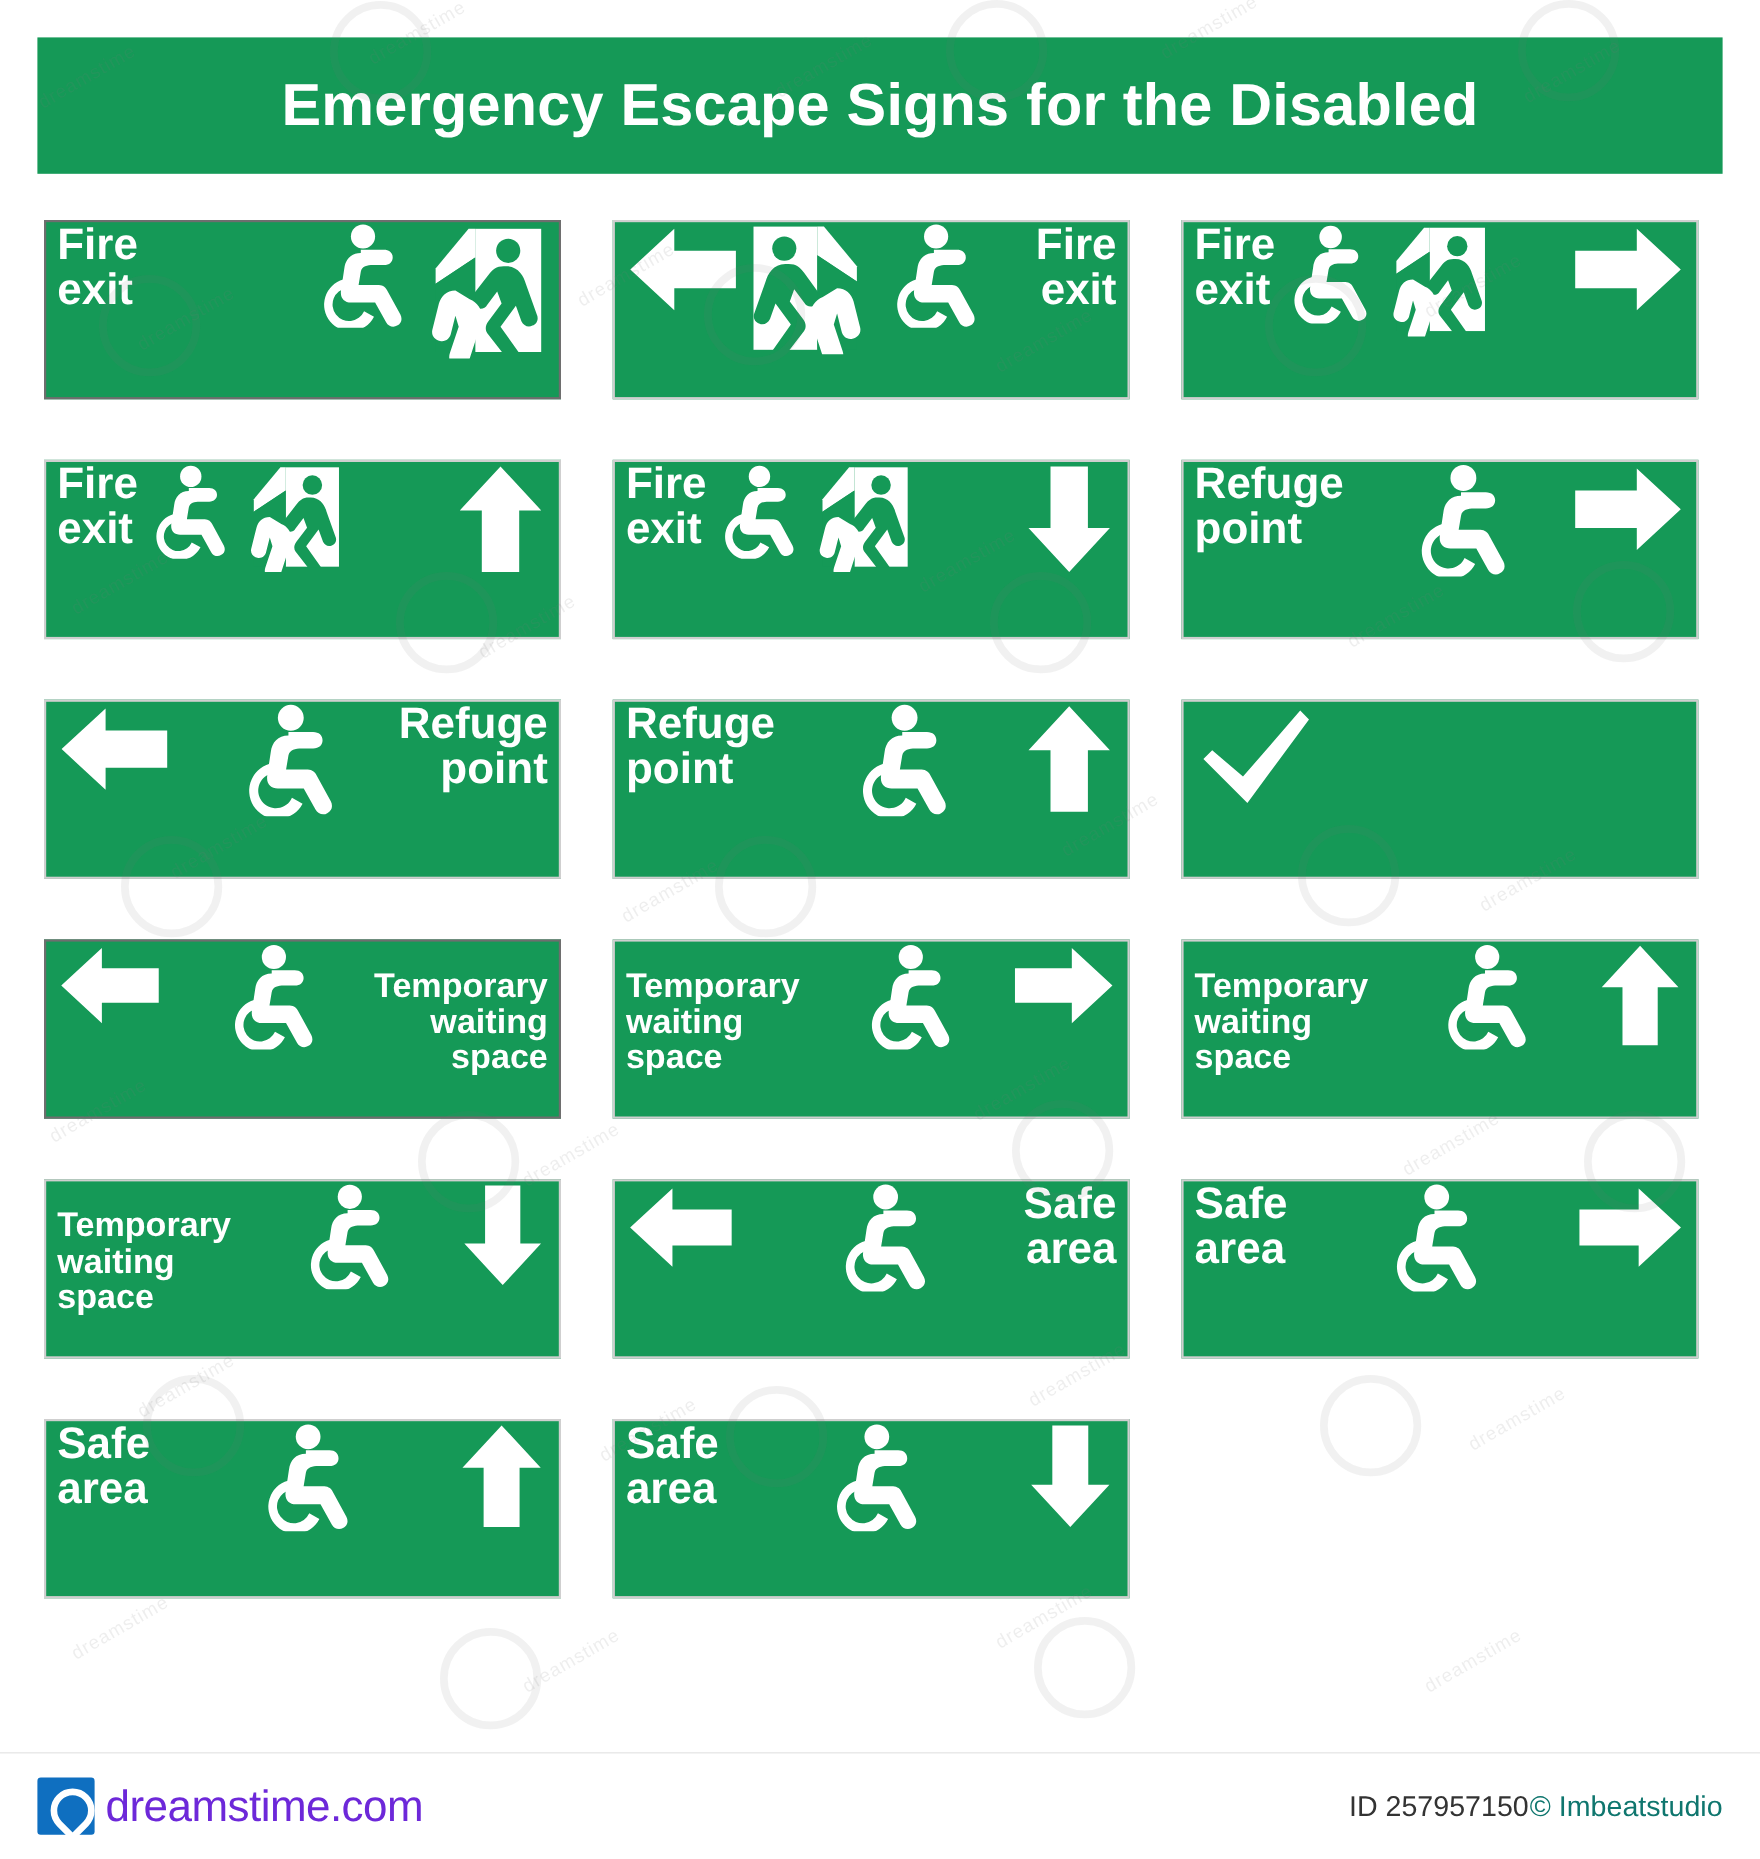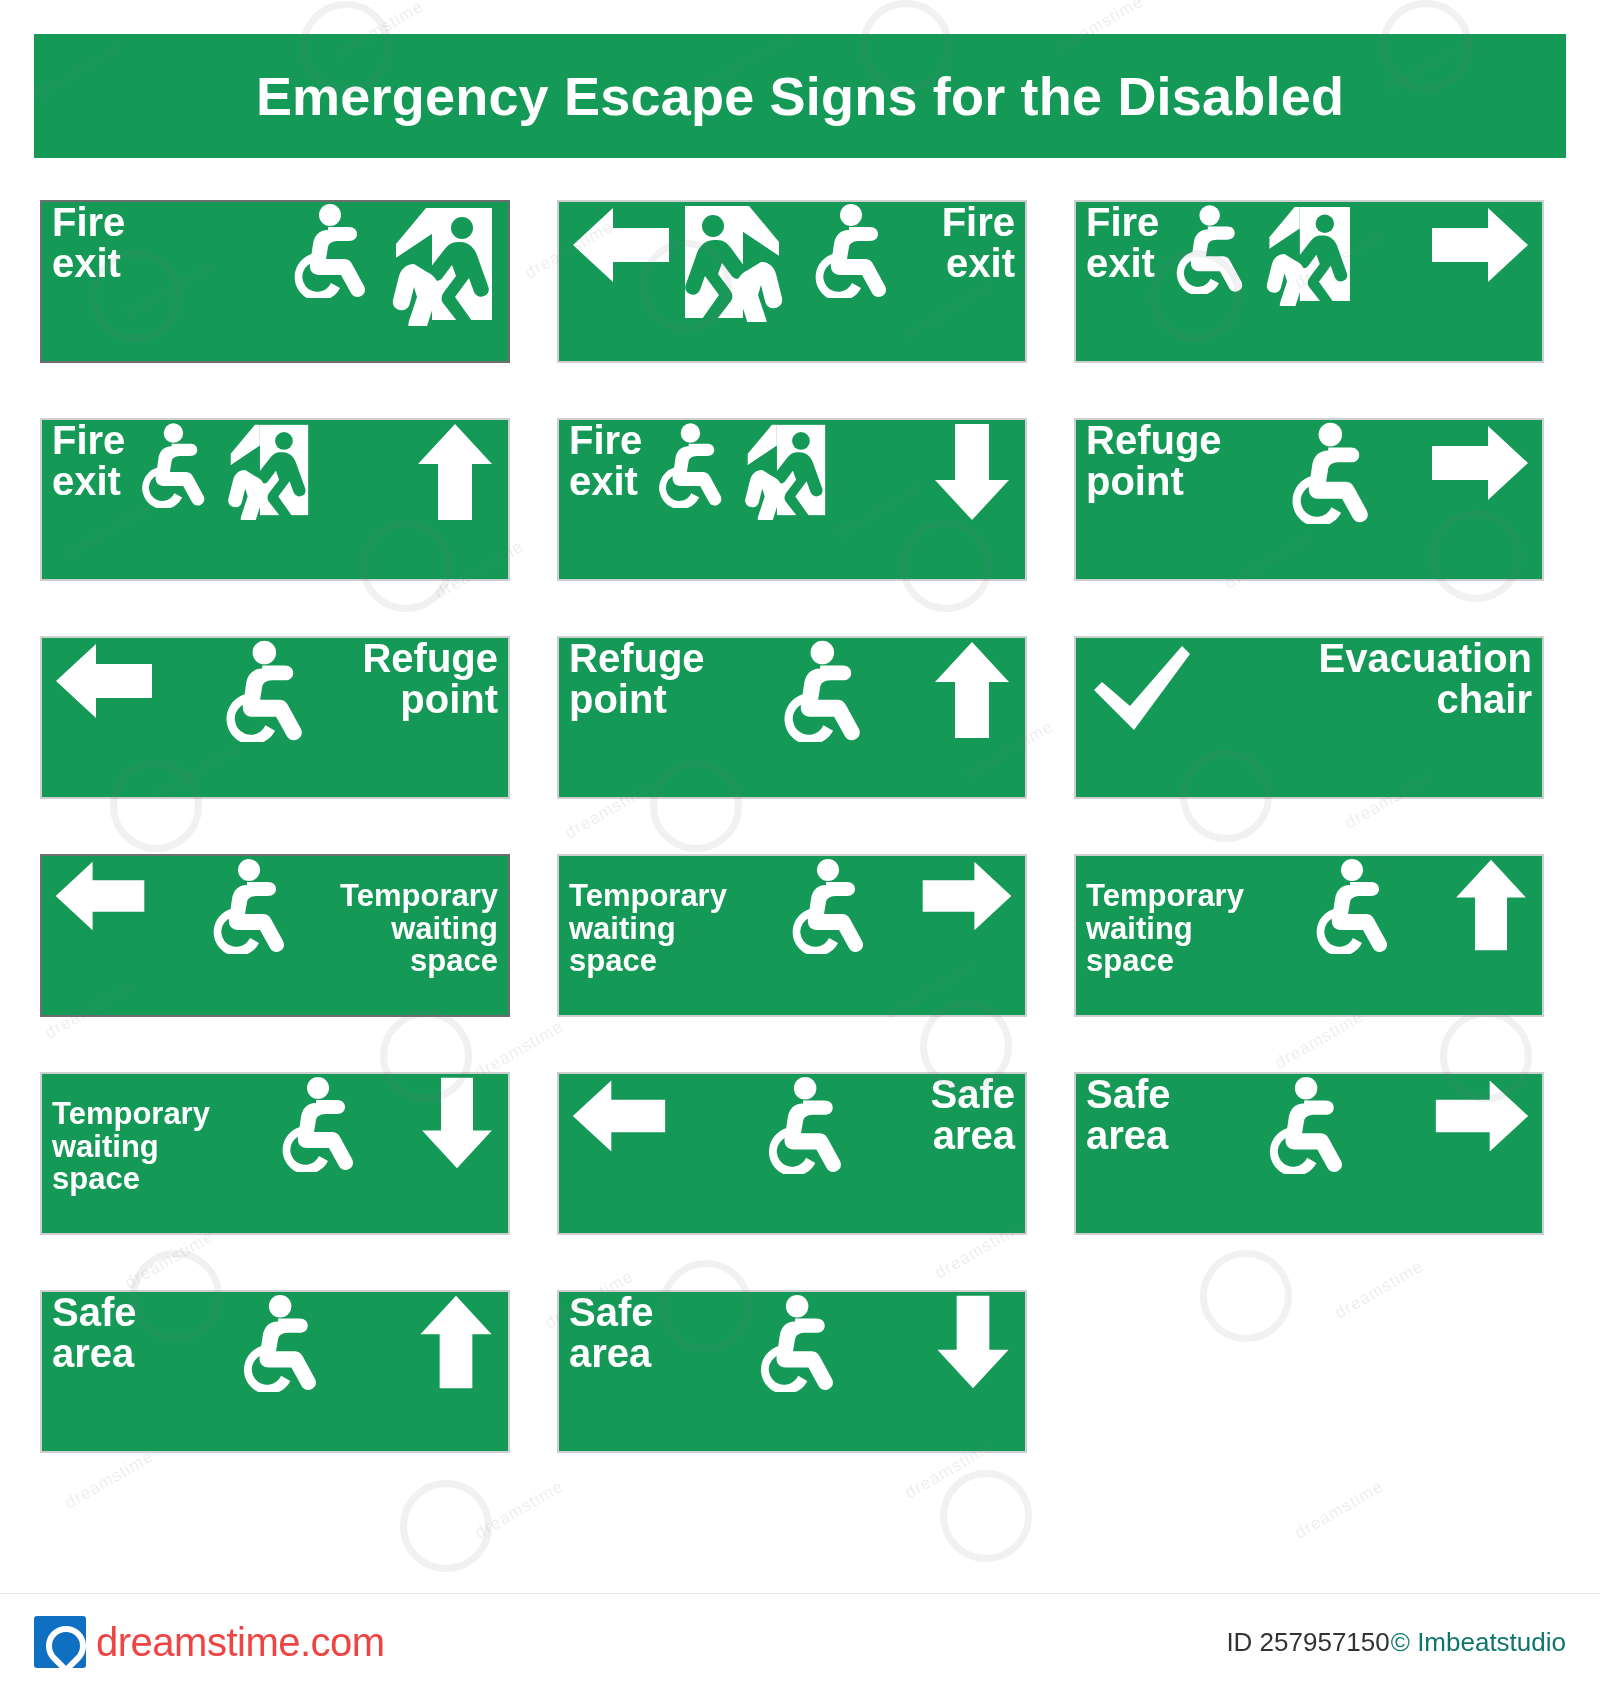--- a/index.html
+++ b/index.html
@@ -60,21 +60,21 @@
   svg{display:block;}
   .footer{
     position:absolute;left:0;bottom:0;width:1600px;height:96px;
     border-top:1px solid #e2e2e2;background:#ffffff;z-index:6;
     display:flex;align-items:center;
   }
   .footer-logo{
     display:flex;align-items:center;margin-left:34px;gap:10px;
   }
   .footer-logo-text{
-    font-size:40px;color:#ef4444;font-weight:normal;letter-spacing:-0.5px;
+    font-size:40px;color:#6d28d9;font-weight:normal;letter-spacing:-0.5px;
   }
   .dream-mark{
     width:52px;height:52px;background:#0f6fc0;position:relative;border-radius:3px;
   }
   .dream-mark:after{
     content:"";position:absolute;left:12px;top:10px;width:28px;height:28px;
     border:6px solid #ffffff;border-radius:50% 50% 50% 0;transform:rotate(-45deg);
   }
   .footer-right{
     margin-left:auto;margin-right:34px;display:flex;align-items:center;gap:1px;
@@ -327,22 +327,20 @@
 
     <div class="cell">
       <div class="sign">
         <div class="sign-inner">
           <span>
             <svg width="110" height="100" viewBox="0 0 110 100">
               <path d="M8 52 L16 44 L44 68 L96 8 L104 16 L48 92 Z" fill="#fff"></path>
             </svg>
           </span>
           <div class="spacer"></div>
-          <div class="label right">Evacuation
-chair</div>
         </div>
       </div>
     </div>
   </div>
 
   <div class="row">
 
     <div class="cell">
       <div class="sign framed">
         <div class="sign-inner">

